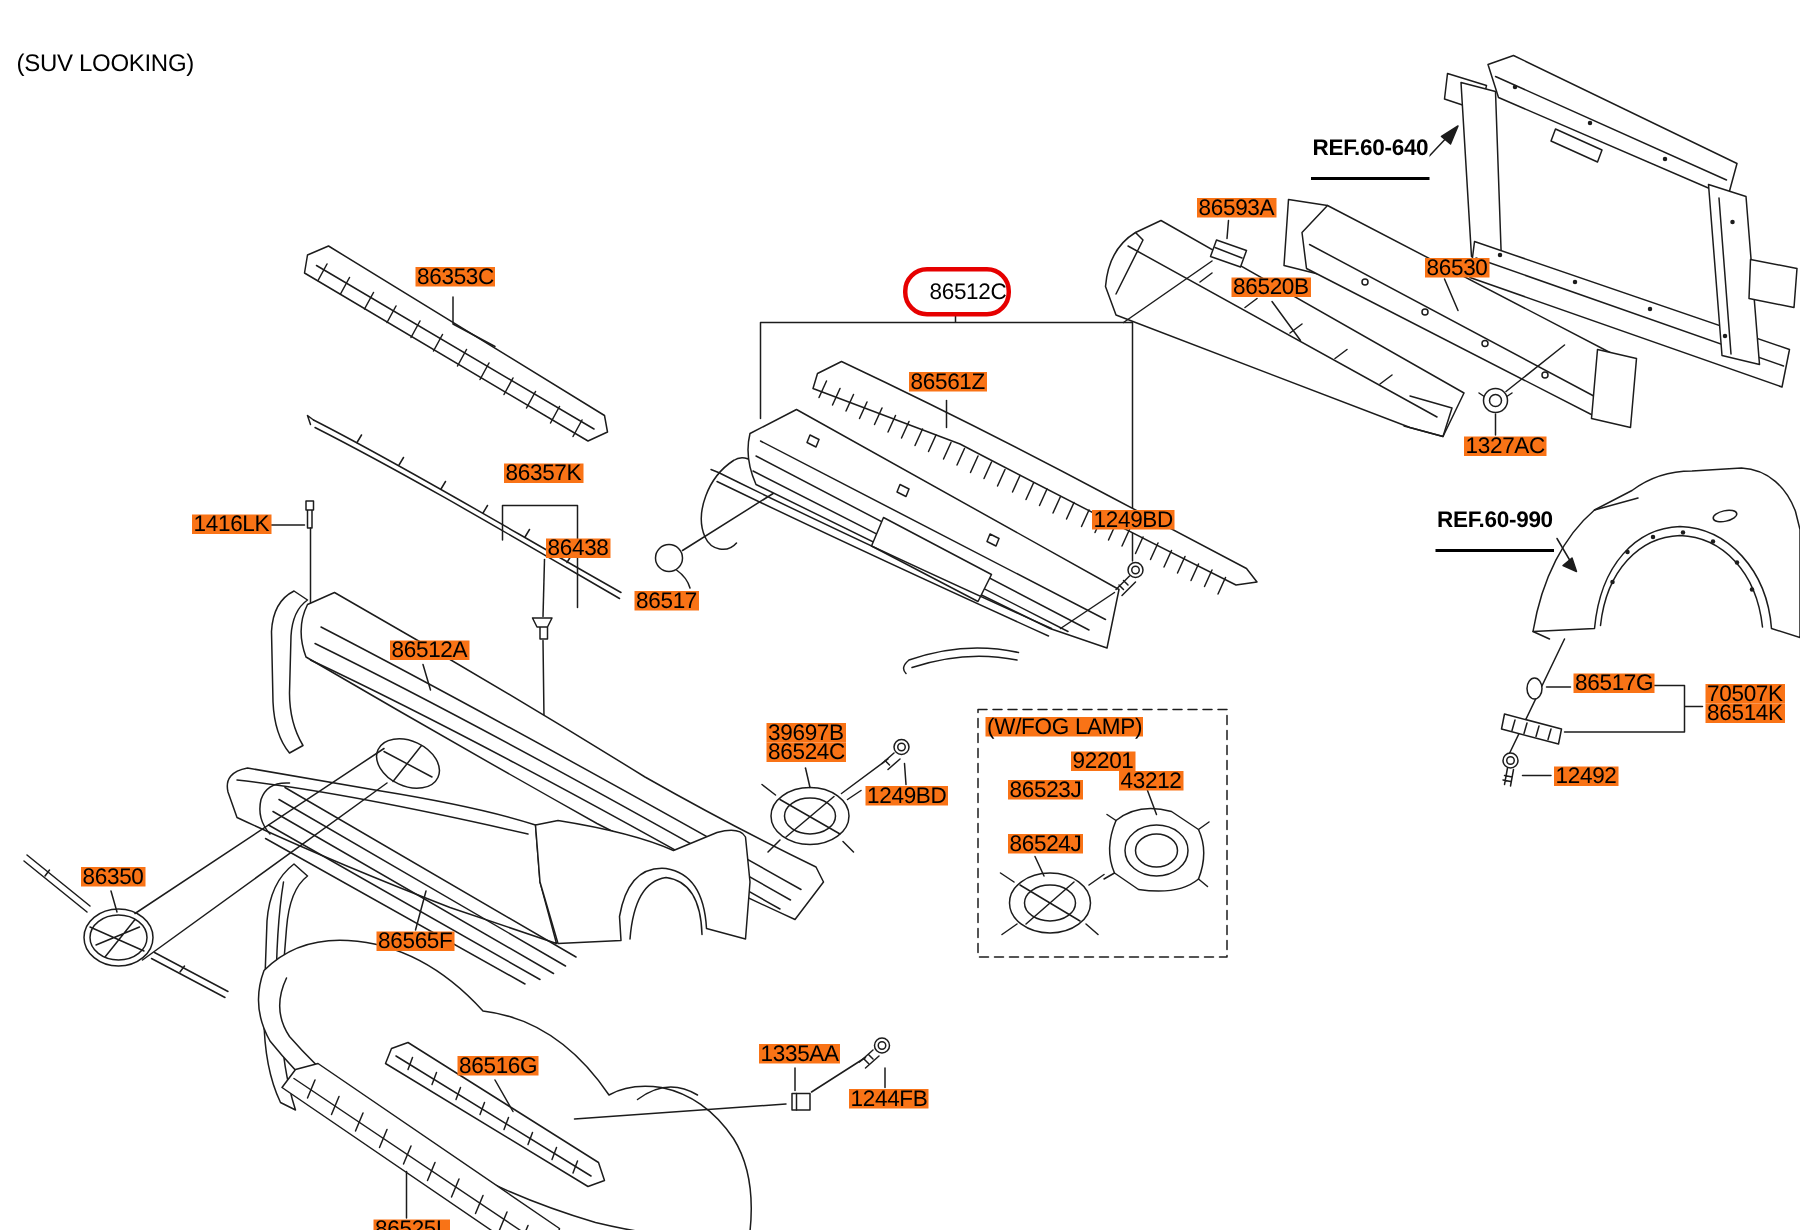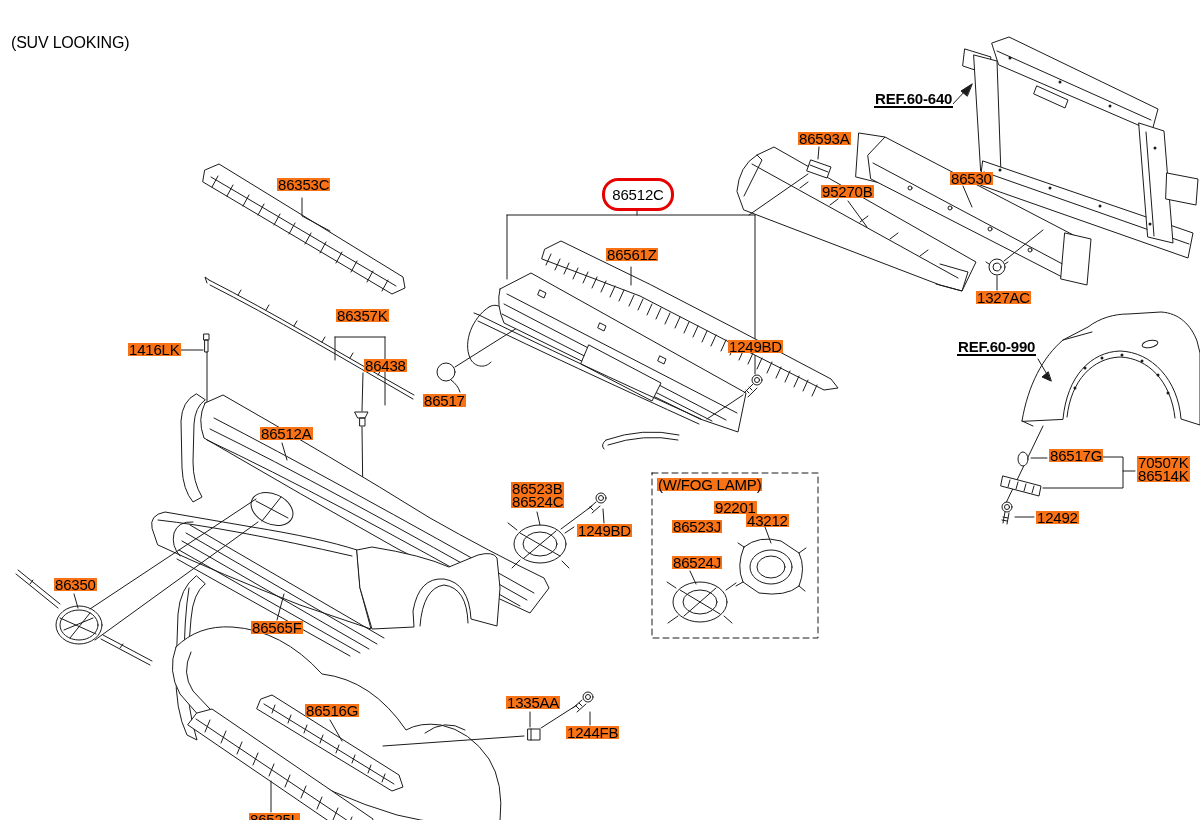--- a/index.html
+++ b/index.html
@@ -6,25 +6,25 @@
   #stage{position:relative;width:1200px;height:820px;background:#fff;overflow:hidden;
          font-family:"Liberation Sans",sans-serif;color:#000;margin-top:28px;}
   #lineart{position:absolute;left:0;top:0;}
   svg *{stroke:#1c1c1c;stroke-width:1;fill:none;stroke-linejoin:round;stroke-linecap:round;}
   svg .wf{fill:#ffffff;}
   svg .dot{fill:#1c1c1c;stroke:none;}
   svg .dash{stroke-dasharray:6,4;}
   svg .arrow{fill:#1c1c1c;stroke:#1c1c1c;}
   .lbl{position:absolute;font-size:15px;line-height:13px;letter-spacing:-0.2px;
        white-space:nowrap;background:#f97316;padding:0 1px;}
-  .ref{font-weight:bold;border-bottom:2px solid #000;padding-bottom:1px;background:#fff;}
+  .ref{font-weight:bold;border-bottom:2px solid #000;padding-bottom:13px;background:#fff;}
   .title{font-size:16px;background:transparent;}
   #hl-oval{position:absolute;left:602px;top:150px;width:66px;height:27px;
            border:3.5px solid #e60000;border-radius:16px;display:flex;
-           align-items:center;justify-content:center;background:#fff;}
+           align-items:center;justify-content:flex-end;background:#fff;}
   #hl-oval span{font-size:15px;letter-spacing:-0.2px;}
 </style>
 </head>
 <body>
 
 <div id="stage">
 
 <svg id="lineart" width="1200" height="820" viewBox="0 0 1200 820">
 
   <g>
@@ -286,32 +286,32 @@
 <div class="lbl" style="left:364px;top:331px">86438</div>
 <div class="lbl" style="left:423px;top:366px">86517</div>
 <div class="lbl" style="left:260px;top:399px">86512A</div>
 <div class="lbl" style="left:54px;top:550px">86350</div>
 <div class="lbl" style="left:251px;top:593px">86565F</div>
 <div class="lbl" style="left:305px;top:676px">86516G</div>
 <div class="lbl" style="left:249px;top:785px">86525L</div>
 <div class="lbl" style="left:506px;top:668px">1335AA</div>
 <div class="lbl" style="left:566px;top:698px">1244FB</div>
 
-<div class="lbl" style="left:511px;top:454px">86523B</div>
+<div class="lbl" style="left:511px;top:454px">39697B</div>
 <div class="lbl" style="left:511px;top:467px">86524C</div>
 <div class="lbl" style="left:577px;top:496px">1249BD</div>
 
 <div id="hl-oval">
   <span>86512C</span>
 </div>
 <div class="lbl" style="left:606px;top:220px">86561Z</div>
 <div class="lbl" style="left:728px;top:312px">1249BD</div>
 
 <div class="lbl" style="left:798px;top:104px">86593A</div>
-<div class="lbl" style="left:821px;top:157px">95270B</div>
+<div class="lbl" style="left:821px;top:157px">86520B</div>
 <div class="lbl" style="left:950px;top:144px">86530</div>
 <div class="lbl" style="left:976px;top:263px">1327AC</div>
 
 <div class="lbl ref" style="left:874px;top:64px">REF.60-640</div>
 <div class="lbl ref" style="left:957px;top:312px">REF.60-990</div>
 
 <div class="lbl" style="left:1049px;top:421px">86517G</div>
 <div class="lbl" style="left:1137px;top:428px">70507K</div>
 <div class="lbl" style="left:1137px;top:441px">86514K</div>
 <div class="lbl" style="left:1036px;top:483px">12492</div>

